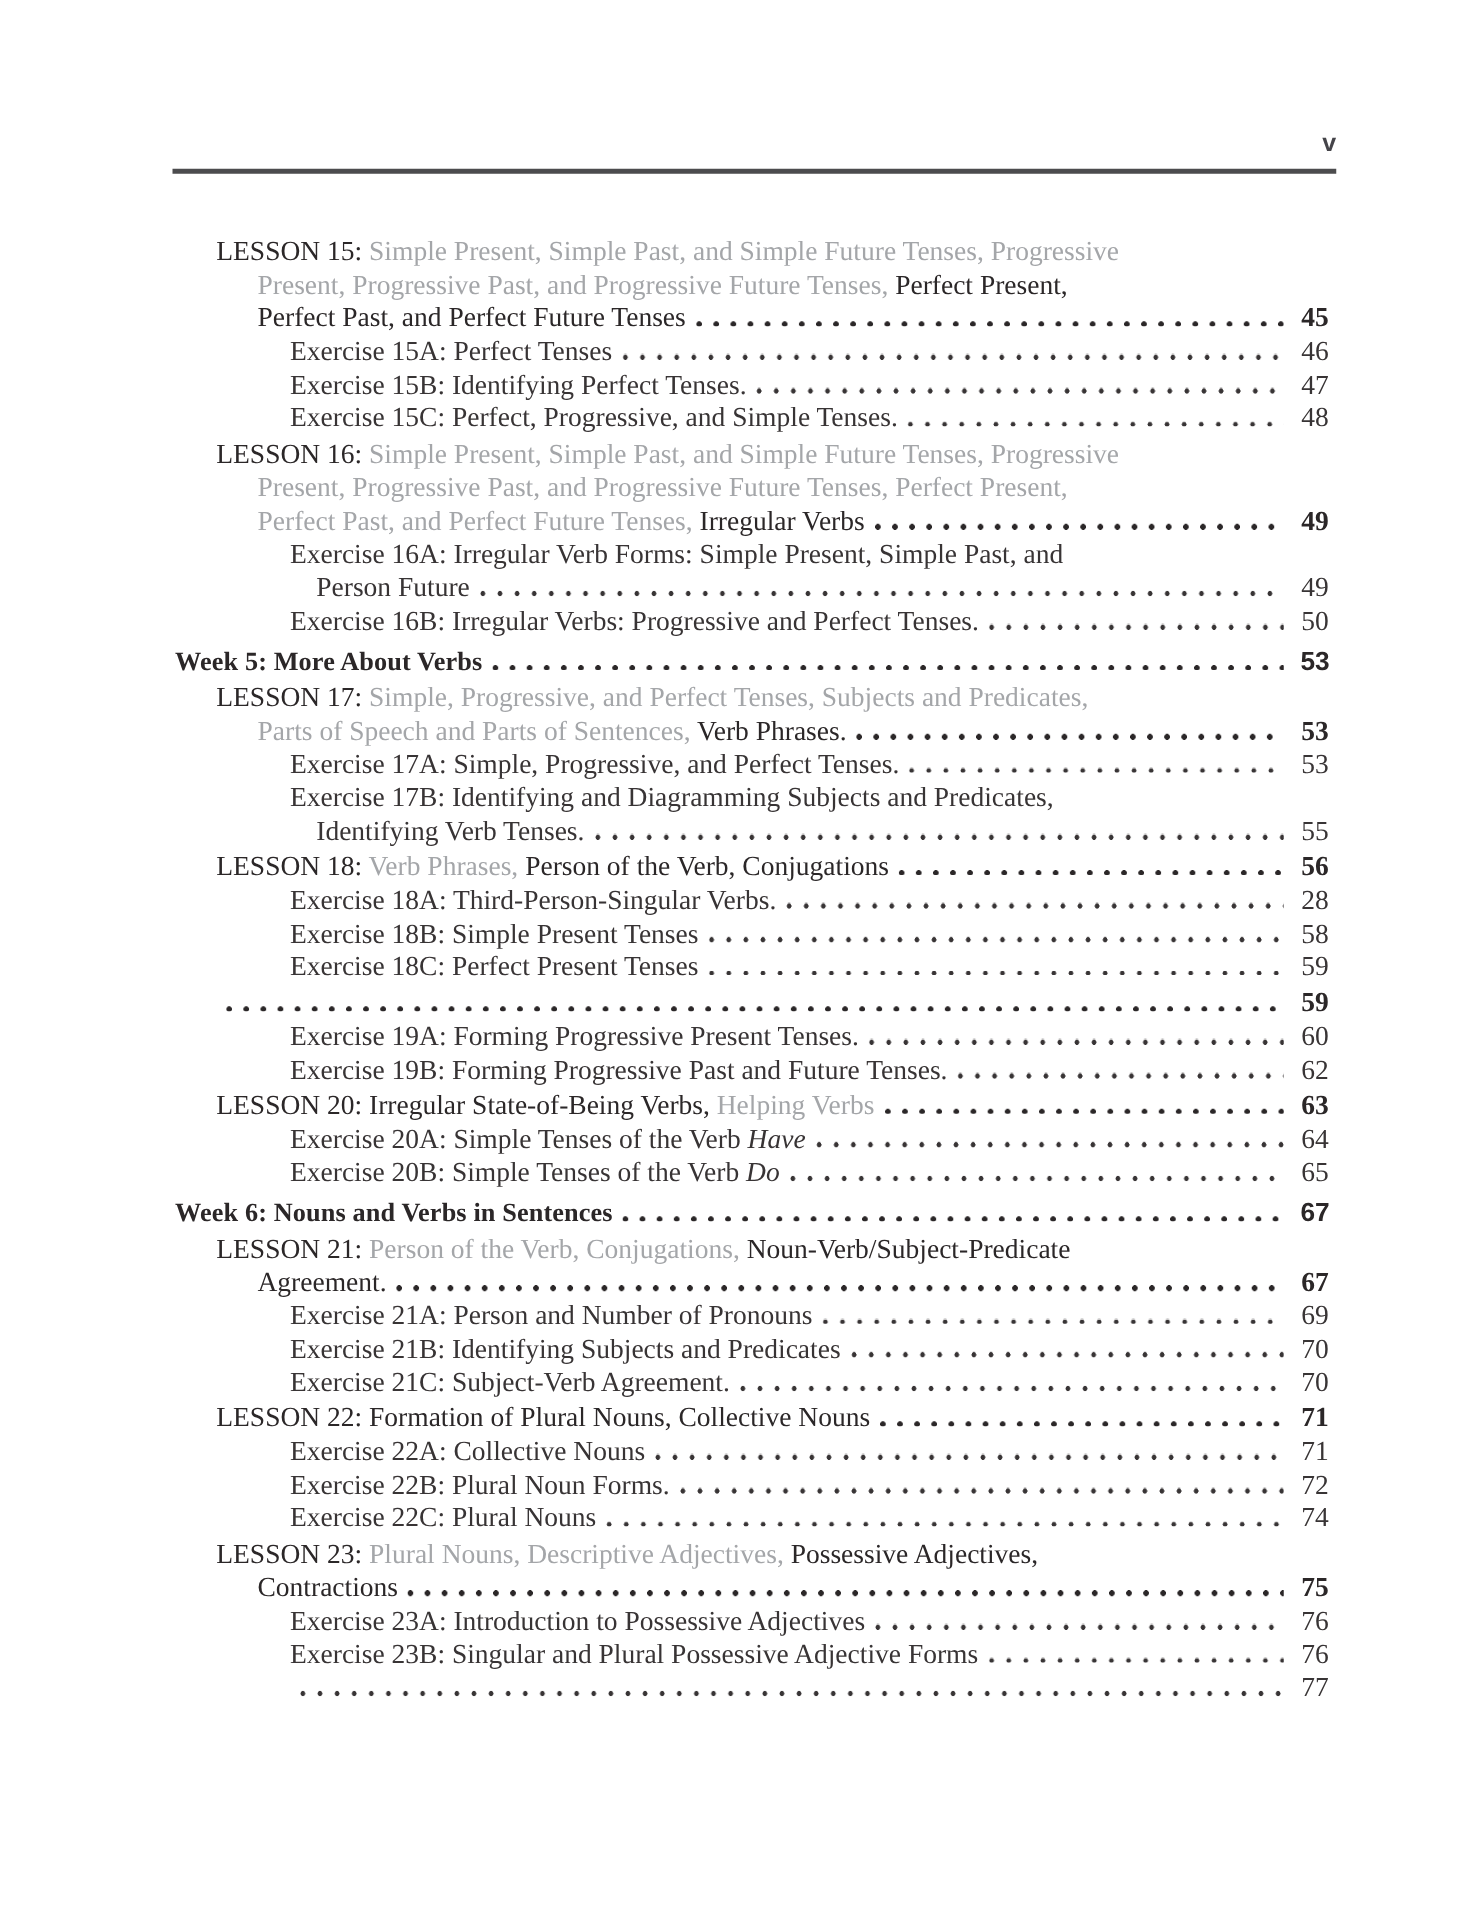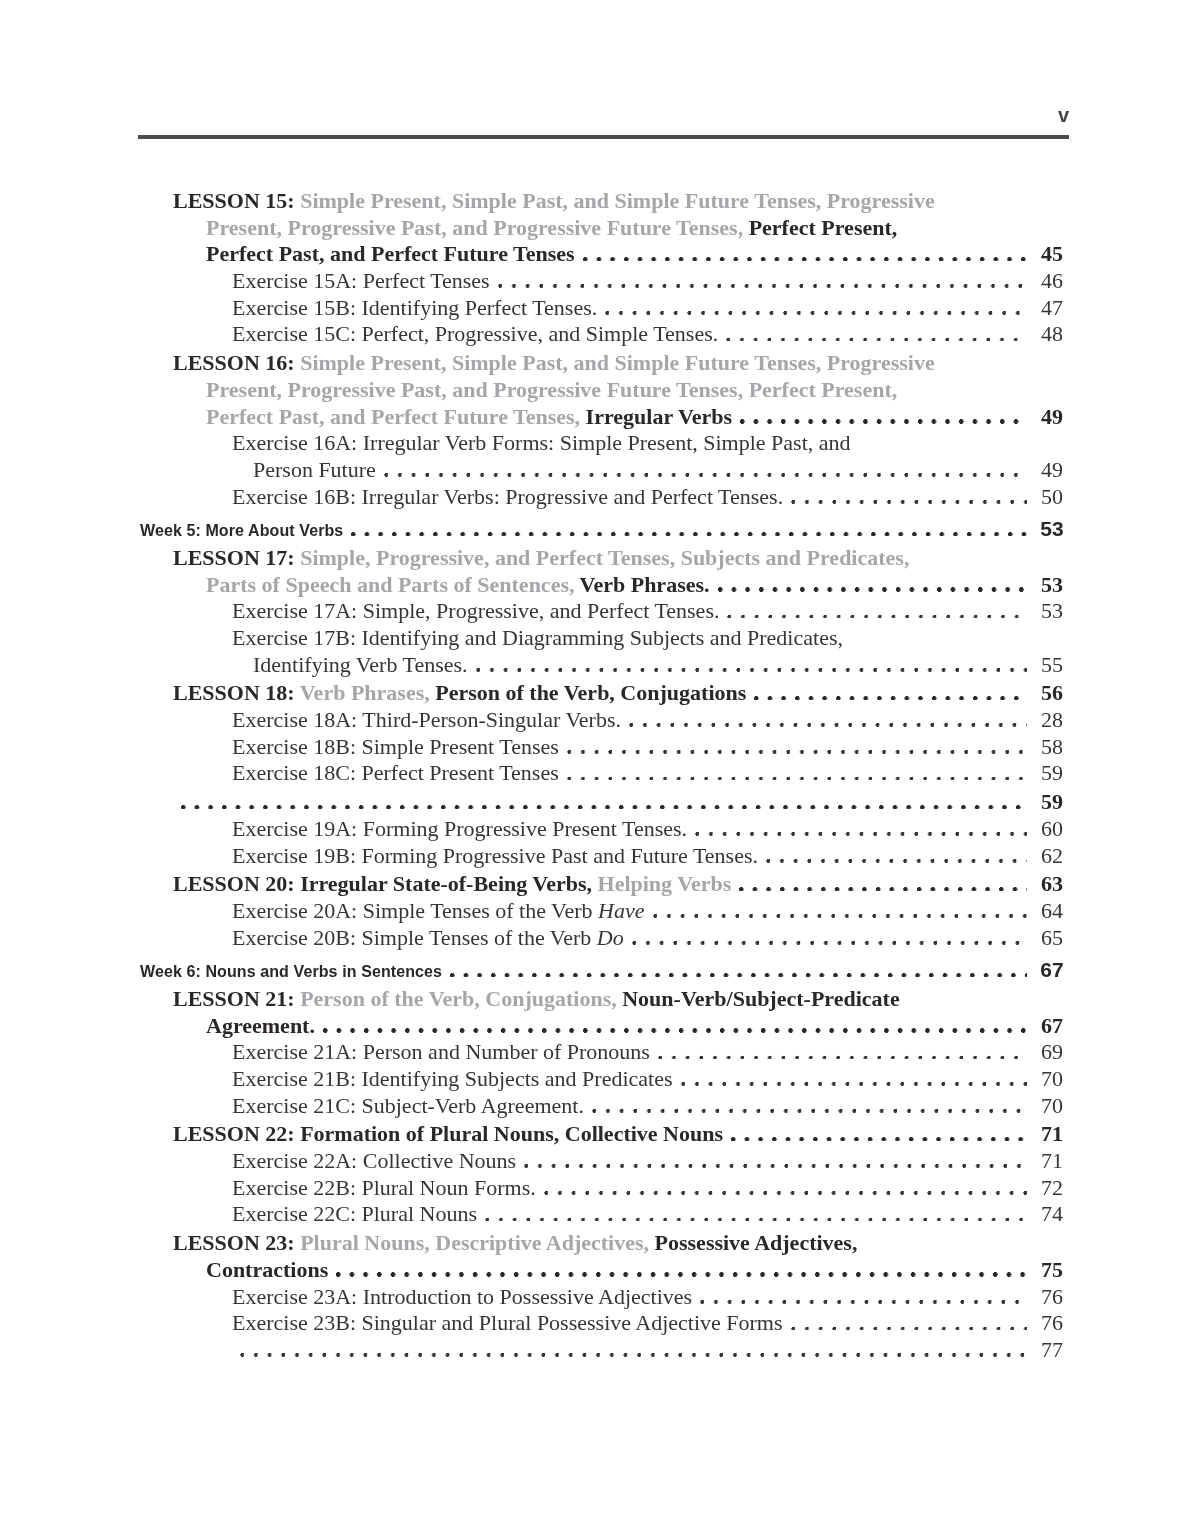--- a/index.html
+++ b/index.html
@@ -31,27 +31,27 @@
   .entry{margin:0;}
   .entry.lesson{margin-top:2px;}
   .entry.week{margin-top:6px;margin-bottom:1px;}
   .line{display:flex;align-items:baseline;height:26.7px;line-height:26.7px;}
   .text{white-space:nowrap;overflow:hidden;flex:0 1 auto;}
   .ind-week{padding-left:2px;}
   .ind-lesson{padding-left:35px;}
   .ind-lesson2{padding-left:68px;}
   .ind-ex{padding-left:94px;}
   .ind-ex2{padding-left:115px;}
-  .seg.bold{font-weight:700;color:var(--ink);}
-  .seg.gray{font-weight:700;color:var(--gray);}
+  .seg.bold{font-weight:400;color:var(--ink);}
+  .seg.gray{font-weight:400;color:var(--gray);}
   .seg.plain{color:var(--plain);margin-top:36px;}
   .seg.italic{font-style:italic;color:var(--plain);}
   .entry.week .seg{
-    font-family:Liberation Sans, sans-serif;
-    font-weight:700;font-size:16px;color:var(--ink);letter-spacing:.1px;
+    font-family:Liberation Serif, serif;
+    font-weight:700;font-size:21px;color:var(--ink);letter-spacing:.1px;
   }
   .leader{
     flex:1 0 12px;height:4.6px;margin:0 8px;
     background-repeat:repeat-x;background-position:left bottom;
   }
   .entry.lesson .leader,.entry.week .leader{
     background-image:radial-gradient(circle at 2.3px 2.3px,var(--ink) 2.05px,transparent 2.4px);
     background-size:13.7px 4.6px;
   }
   .entry.ex .leader{

